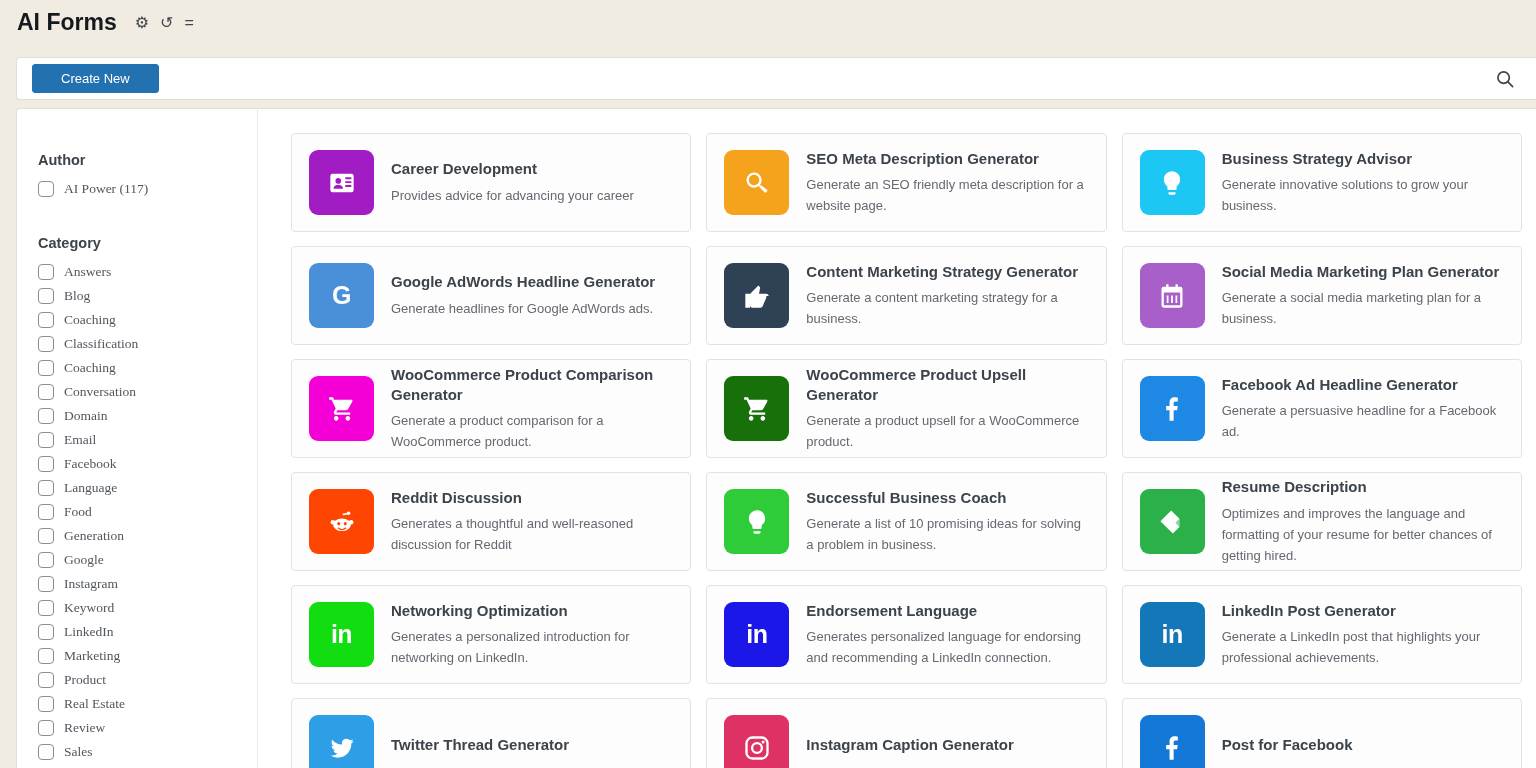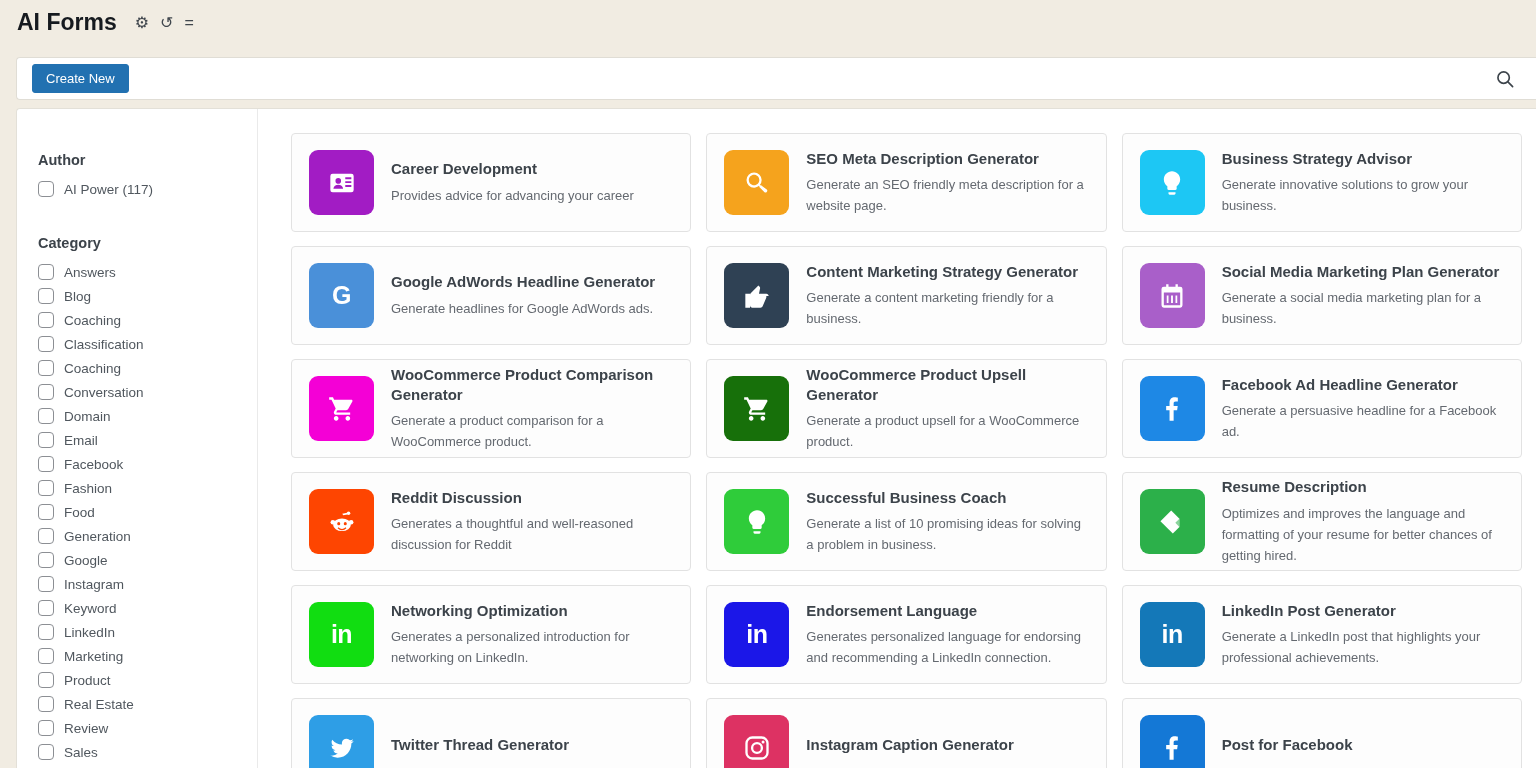--- a/index.html
+++ b/index.html
@@ -15,40 +15,40 @@
   .page-title { font-size:23px; font-weight:700; color:#161a1f; margin-right:8px; }
   .hicon { font-size:16px; color:#40464d; cursor:pointer; line-height:1; padding:1px; }
   
   .toolbar {
     position:absolute; left:16px; right:0; top:57px; height:43px;
     background:#ffffff; border:1px solid #e0ddd5; border-right:none; border-radius:4px 0 0 4px;
     display:flex; align-items:center; justify-content:space-between; padding:0 20px 0 15px;
   }
   .create-btn {
     background:#2271b1; color:#fff; border:1px solid #2271b1; border-radius:3px;
-    font-size:13px; font-family:inherit; padding:6px 13px; cursor:pointer;
+    font-size:13px; font-family:inherit; padding:6px 28px; cursor:pointer;
   }
   .search-btn { width:22px; height:22px; color:#3c434a; cursor:pointer; }
   .search-btn svg { width:22px; height:22px; display:block; }
   
   .main {
     position:absolute; left:16px; right:0; top:108px; height:700px;
     background:#ffffff; border:1px solid #e3e0d8; border-right:none; border-bottom:none;
     border-radius:4px 0 0 0; display:flex; overflow:hidden;
   }
   
   .sidebar { width:241px; flex-shrink:0; border-right:1px solid #eaeaea; padding:43px 10px 0 21px; }
   .side-heading { font-size:14.5px; font-weight:700; color:#3c434a; margin:0 0 13px 0; }
   .filter-group { margin-bottom:38px; }
   .check-item { display:flex; align-items:center; gap:10px; margin-bottom:8px; cursor:pointer; }
   .check-item input {
     appearance:none; -webkit-appearance:none; width:16px; height:16px; margin:0;
     border:1px solid #8c8f94; border-radius:4px; background:#fff; cursor:pointer; flex-shrink:0;
   }
-  .check-item span { font-size:13.5px; color:#50575e; }
+  .check-item span { font-size:13.5px; color:#50575e;font-family:Liberation Serif, serif; }
   
   .cards {
     flex:1; padding:24px 14px 14px 33px;
     display:grid; grid-template-columns:repeat(3,1fr); gap:14px 15px;
     align-content:start;
   }
   .card {
     background:#fdfdfd; border:1px solid #e2e2e2; border-radius:4px;
     padding:17px; display:flex; align-items:center; gap:17px; min-height:99px; cursor:pointer;
   }
@@ -141,21 +141,21 @@
           <span>Email</span>
         </label>
 
         <label class="check-item">
           <input type="checkbox" style="">
           <span>Facebook</span>
         </label>
 
         <label class="check-item">
           <input type="checkbox" style="">
-          <span>Fashion</span>
+          <span>Language</span>
         </label>
 
         <label class="check-item">
           <input type="checkbox" style="">
           <span>Food</span>
         </label>
 
         <label class="check-item">
           <input type="checkbox" style="">
           <span>Generation</span>
@@ -258,21 +258,21 @@
       </div>
 
       <div class="card">
         <div class="card-icon" style="background: rgb(47, 65, 84); --bg: #2f4154;">
           <svg viewBox="0 0 24 24" fill="currentColor">
             <path d="M2 10h4v12H2V10zm20 2c0-1.1-.9-2-2-2h-6.3l.95-4.57.03-.32c0-.41-.17-.79-.44-1.06L13.17 3 6.58 9.59C6.22 9.95 6 10.45 6 11v9c0 1.1.9 2 2 2h7c.83 0 1.54-.5 1.84-1.22l3.02-7.05c.09-.23.14-.47.14-.73v-1z"></path>
           </svg>
         </div>
         <div class="card-body">
           <p class="card-title">Content Marketing Strategy Generator</p>
-          <p class="card-desc">Generate a content marketing friendly for a business.</p>
+          <p class="card-desc">Generate a content marketing strategy for a business.</p>
         </div>
       </div>
 
       <div class="card">
         <div class="card-icon" style="background: rgb(169, 95, 201); --bg: #a95fc9;">
           <svg viewBox="0 0 24 24" fill="currentColor">
             <path d="M7 2v2H5a2 2 0 0 0-2 2v14a2 2 0 0 0 2 2h14a2 2 0 0 0 2-2V6a2 2 0 0 0-2-2h-2V2h-2v2H9V2H7zM5 9h14v11H5V9zm2.5 2.5v6.5H9v-6.5H7.5zm3.7 0v6.5h1.6v-6.5h-1.6zm3.8 0v6.5h1.5v-6.5H15z"></path>
           </svg>
         </div>
         <div class="card-body">

